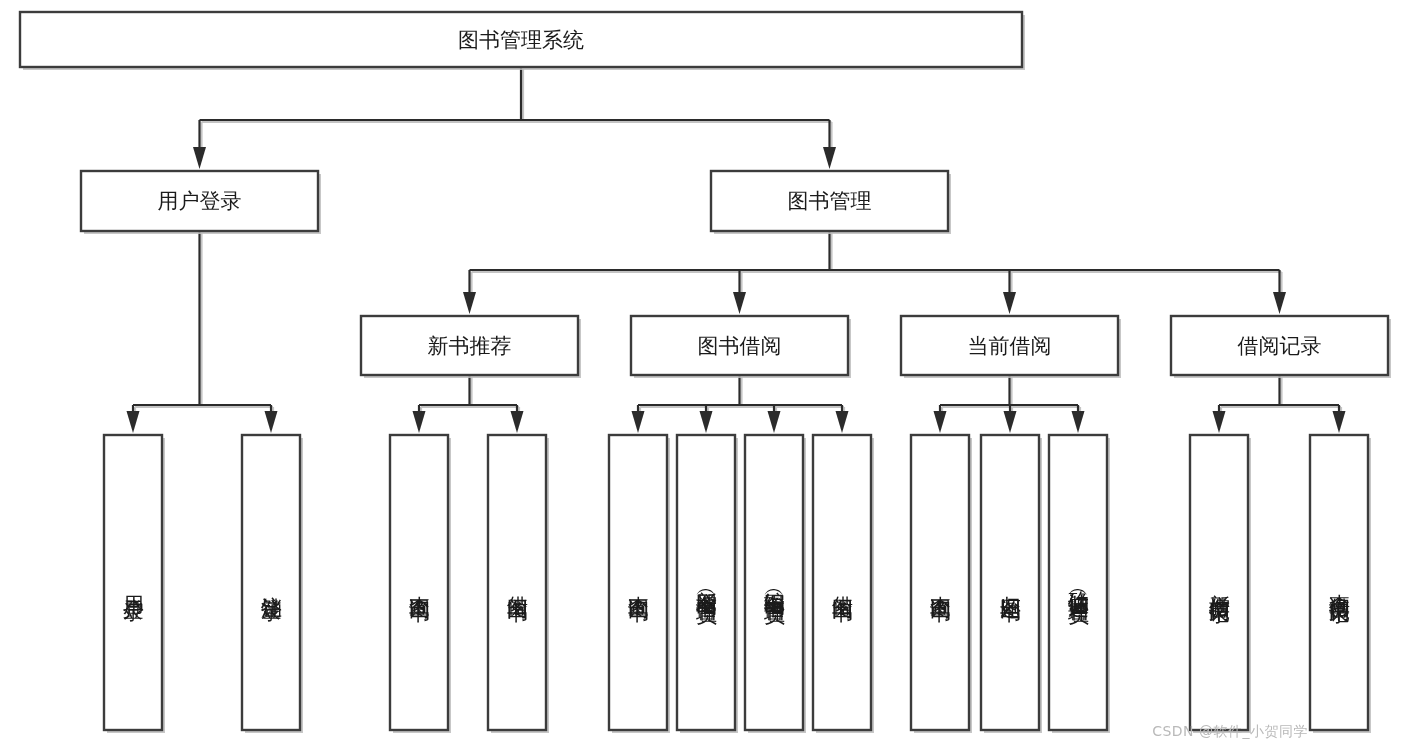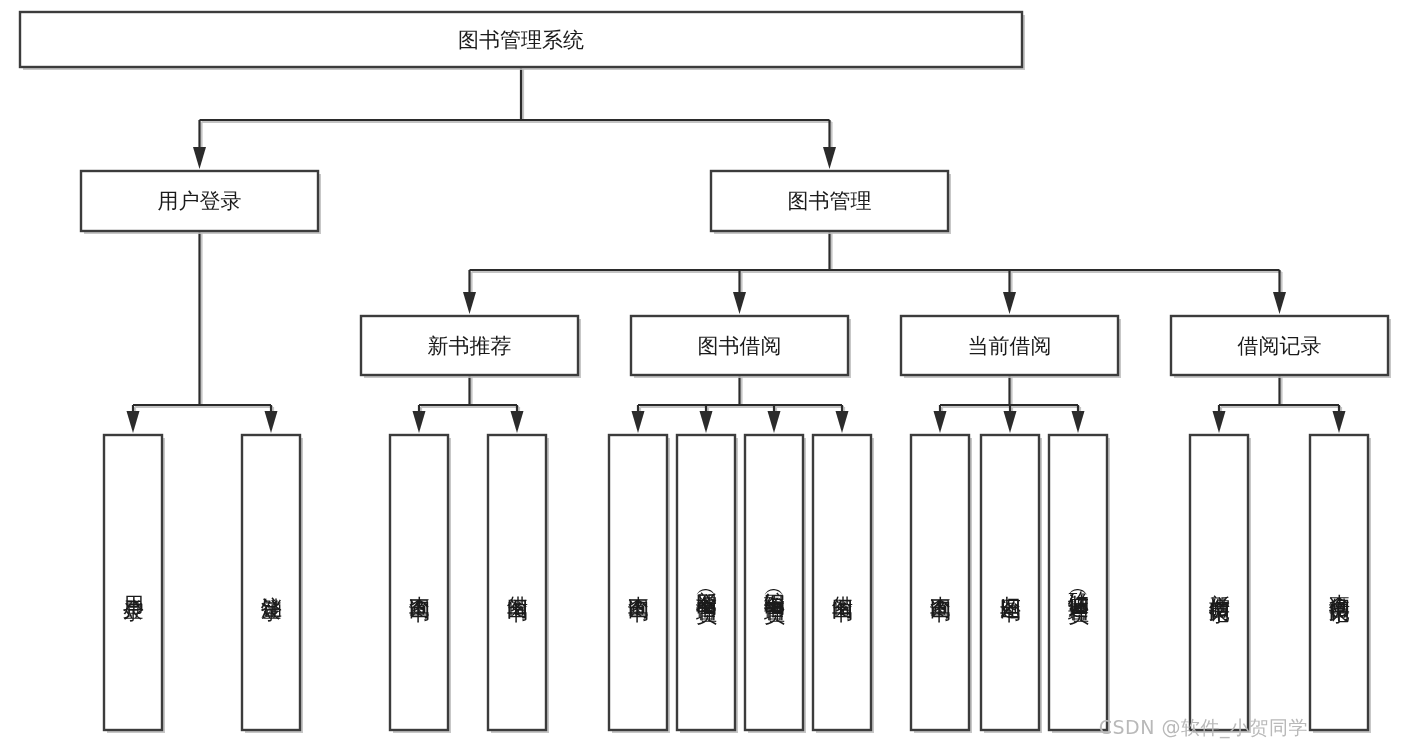--- a/index.html
+++ b/index.html
@@ -73,21 +73,21 @@
     letter-spacing: 2px;
     color: #1b1b1b;
     white-space: nowrap;
     pointer-events: none;
   }
   .watermark {
     position: absolute;
     right: 12px;
     bottom: 6px;
     font-family: "DejaVu Sans", "Liberation Sans", sans-serif;
-    font-size: 19px;
+    font-size: 14px;
     color: #b9b9b9;
     letter-spacing: 0.5px;
     white-space: nowrap;
   }
 </style>
 </head>
 <body>
 
 <div id="diagram-root">
 

